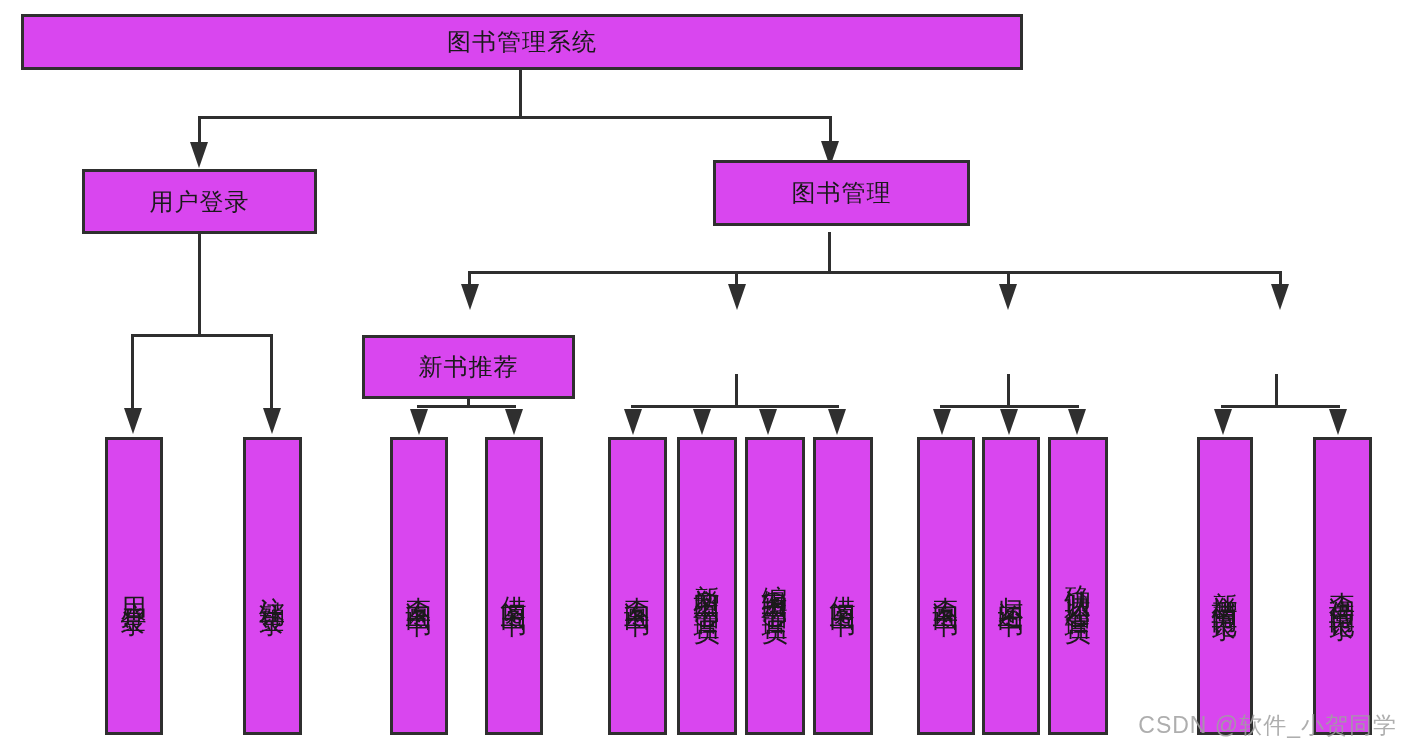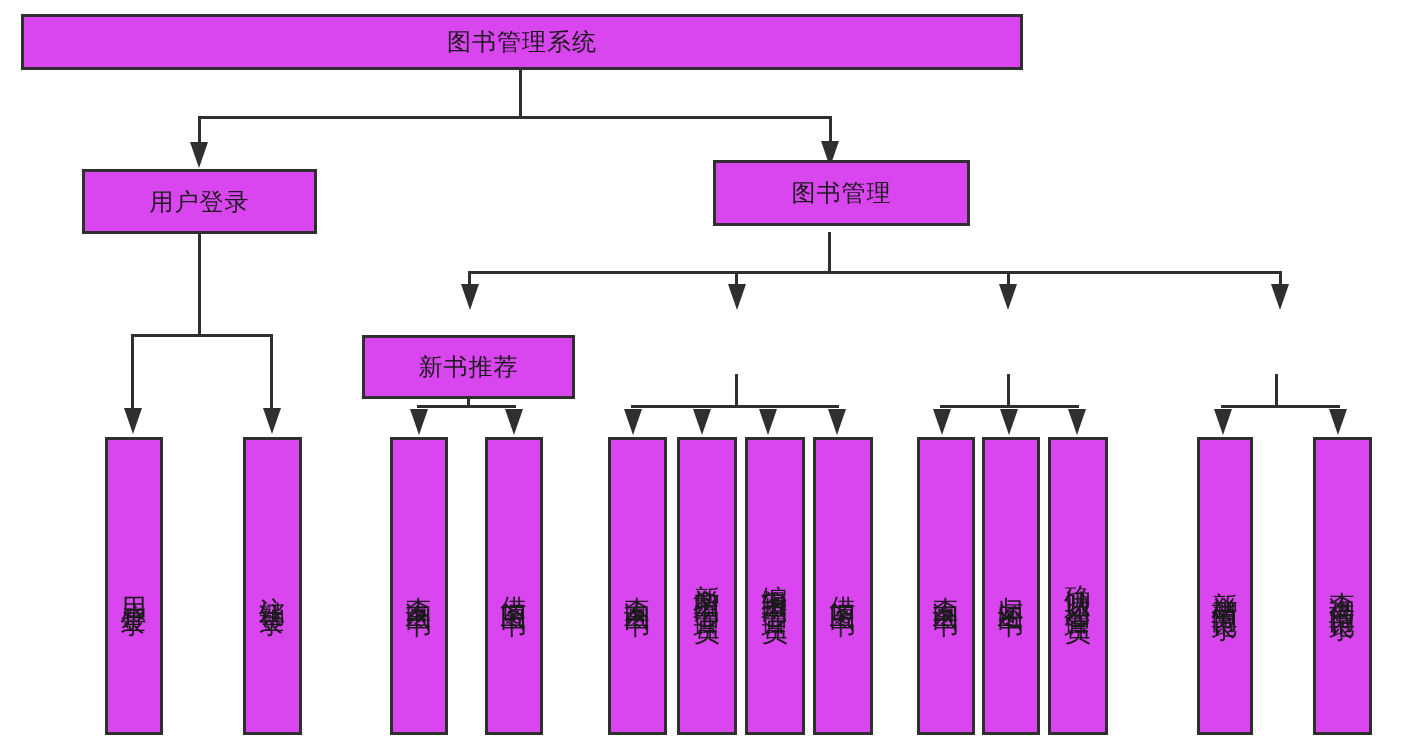--- a/index.html
+++ b/index.html
@@ -130,14 +130,15 @@
   <div class="box vbox" style="left:745px;top:437px;width:60px;height:298px;">编辑图书（管理员）</div>
   <div class="box vbox" style="left:813px;top:437px;width:60px;height:298px;">借阅图书</div>
 
   <div class="box vbox" style="left:917px;top:437px;width:58px;height:298px;">查询图书</div>
   <div class="box vbox" style="left:982px;top:437px;width:58px;height:298px;">归还图书</div>
   <div class="box vbox" style="left:1048px;top:437px;width:60px;height:298px;">确认归还（管理员）</div>
 
   <div class="box vbox" style="left:1197px;top:437px;width:56px;height:298px;">新增借阅记录</div>
   <div class="box vbox" style="left:1313px;top:437px;width:59px;height:298px;">查询借阅记录</div>
 
+  <div class="watermark">CSDN @软件_小贺同学</div>
 
 </div>
 
 </body></html>

